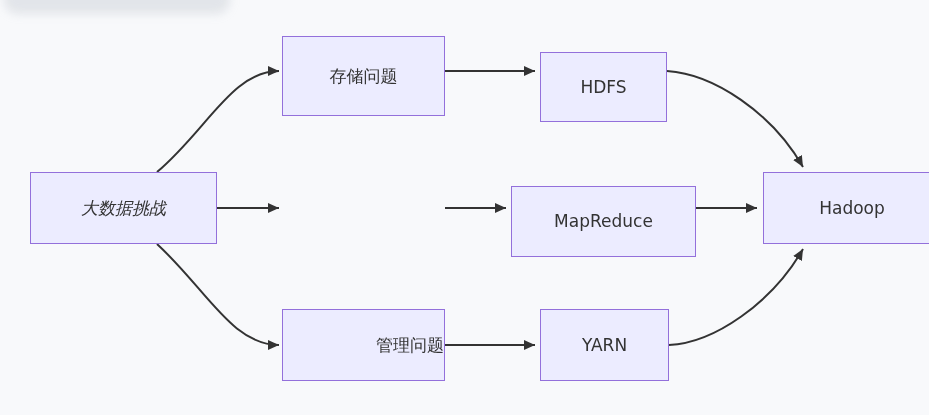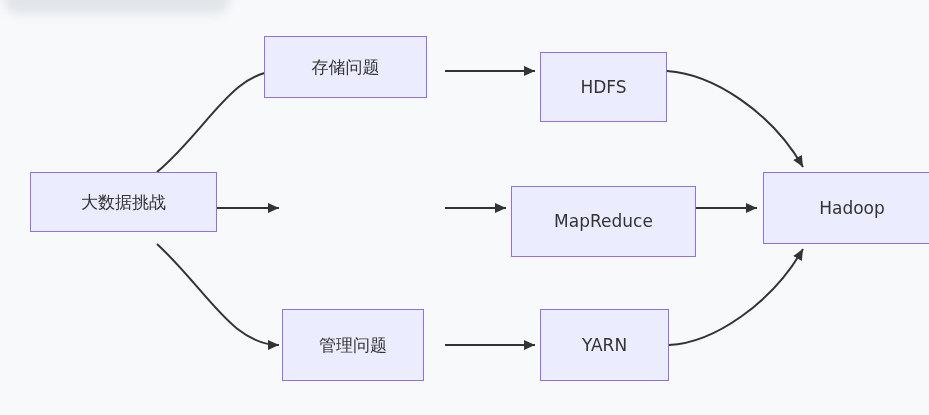--- a/index.html
+++ b/index.html
@@ -46,24 +46,24 @@
     display: flex;
     align-items: center;
     justify-content: center;
     color: #333333;
     font-size: 17px;
     line-height: 1;
     white-space: nowrap;
     user-select: none;
   }
   
-  .node-challenge  { left: 30px;  top: 172px; width: 187px; height: 60px; }
-  .node-storage    { left: 264px; top: 36px;  width: 163px; height: 62px; }
+  .node-challenge  { left: 30px;  top: 172px; width: 187px; height: 72px; font-style: italic; }
+  .node-storage    { left: 282px; top: 36px;  width: 163px; height: 80px; }
   .node-compute    { left: 282px; top: 172px; width: 163px; height: 71px; }
-  .node-manage     { left: 282px; top: 309px; width: 142px; height: 72px; }
+  .node-manage     { left: 282px; top: 309px; width: 163px; height: 72px; justify-content: flex-end; }
   .node-hdfs       { left: 540px; top: 52px;  width: 127px; height: 70px; }
   .node-mapreduce  { left: 511px; top: 172px; width: 185px; height: 71px; margin-top: 14px; }
   .node-yarn       { left: 540px; top: 309px; width: 129px; height: 72px; }
   .node-hadoop     { left: 763px; top: 172px; width: 178px; height: 72px; }
 </style>
 </head>
 <body>
 
 <div class="canvas">
 

